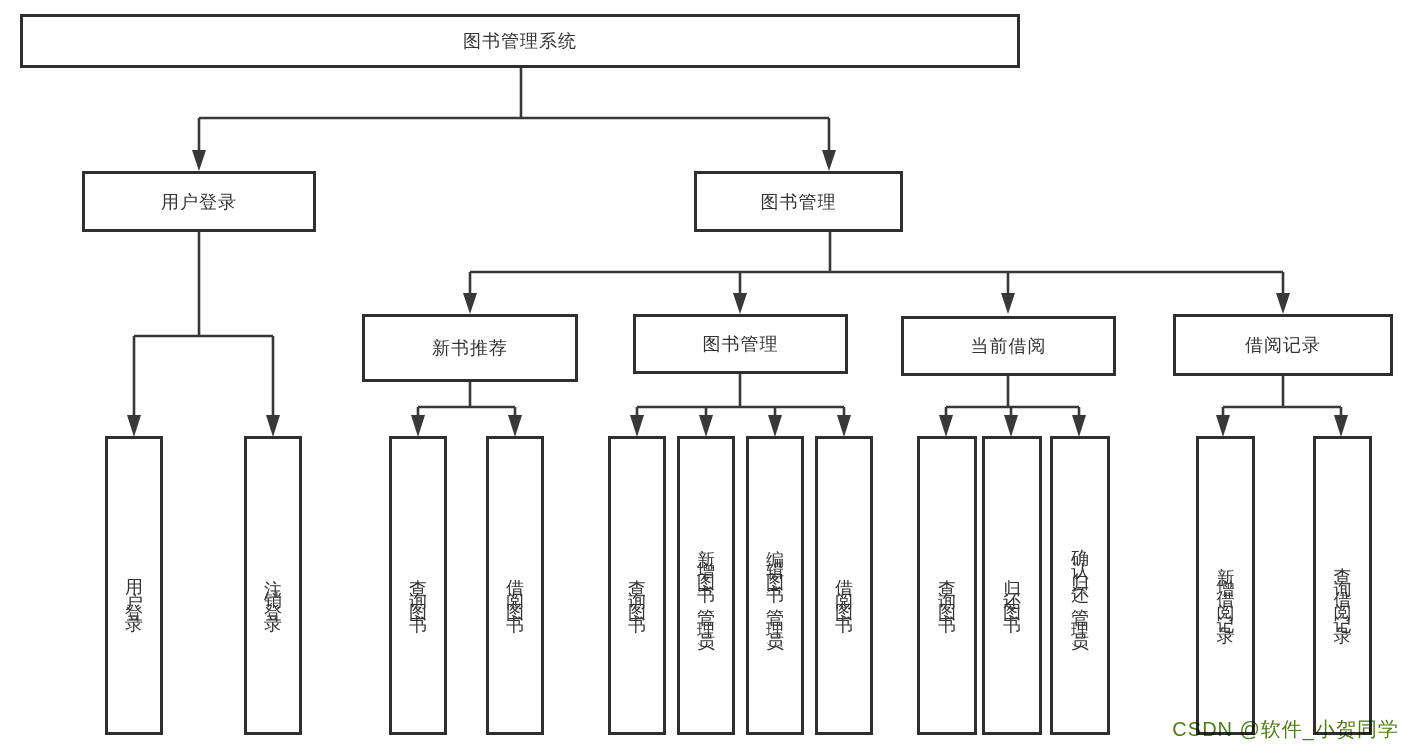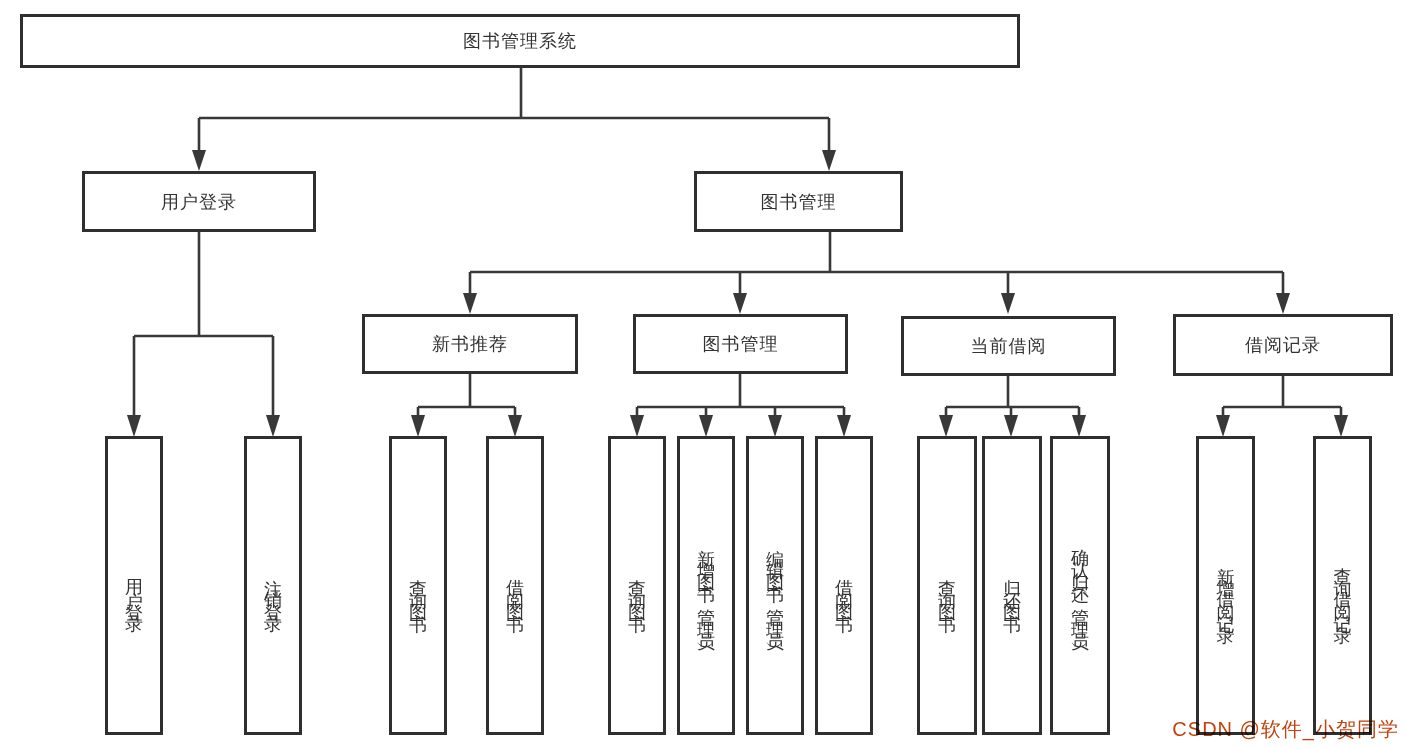--- a/index.html
+++ b/index.html
@@ -17,21 +17,21 @@
   .node-v{
     font-size:18px;
     writing-mode:vertical-rl;
     letter-spacing:12px;
     line-height:1;
     padding-top:6px;
   }
   .root-box{font-size:18px;}
   #watermark{
     position:absolute;right:6px;bottom:4px;z-index:3;
-    font-size:20px;color:#c2410c;letter-spacing:1px;
+    font-size:20px;color:#4d7c0f;letter-spacing:1px;
     mix-blend-mode:multiply;white-space:nowrap;
   }
 </style>
 </head>
 <body>
 
 <div id="stage">
 
   <svg id="connectors" width="1405" height="747" viewBox="0 0 1405 747" xmlns="http://www.w3.org/2000/svg">
     <g stroke="#383838" stroke-width="2.6" fill="none">
@@ -77,21 +77,21 @@
     <span>图书管理系统</span>
   </div>
 
   <div class="node node-h" style="left:82px;top:171px;width:234px;height:61px;">
     <span>用户登录</span>
   </div>
   <div class="node node-h" style="left:694px;top:171px;width:209px;height:61px;">
     <span>图书管理</span>
   </div>
 
-  <div class="node node-h" style="left:362px;top:314px;width:216px;height:60px;">
+  <div class="node node-h" style="left:362px;top:314px;width:216px;height:68px;">
     <span>新书推荐</span>
   </div>
   <div class="node node-h" style="left:633px;top:314px;width:215px;height:60px;">
     <span>图书管理</span>
   </div>
   <div class="node node-h" style="left:901px;top:316px;width:215px;height:60px;">
     <span>当前借阅</span>
   </div>
   <div class="node node-h" style="left:1173px;top:314px;width:220px;height:62px;font-family:Liberation Mono, monospace;">
     <span>借阅记录</span>

